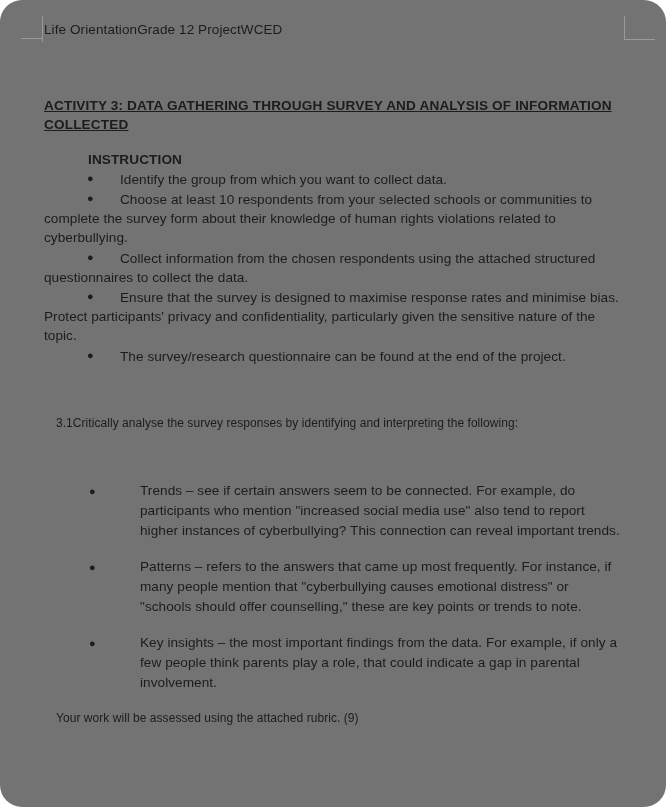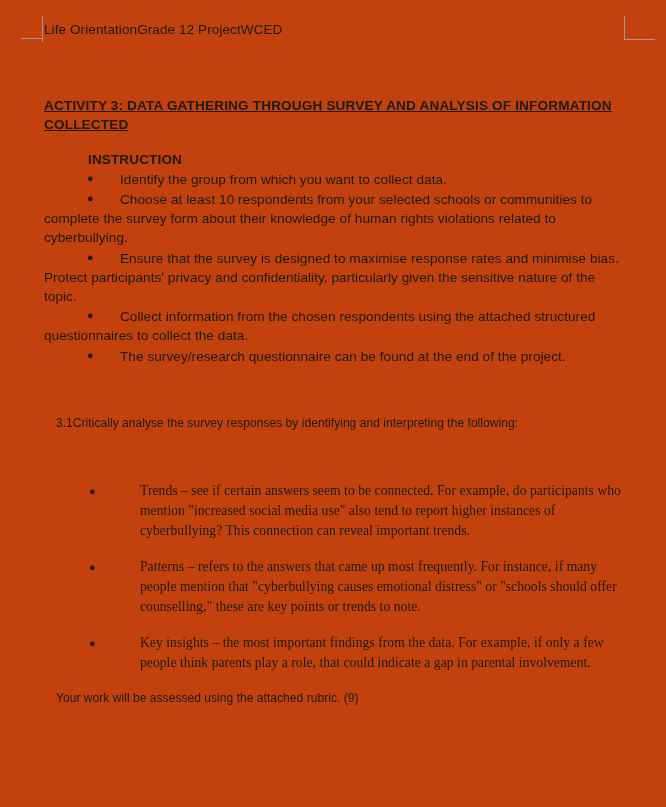--- a/index.html
+++ b/index.html
@@ -13,21 +13,22 @@
     position: relative;
     font-family: "Liberation Sans", sans-serif;
     color: #1c1c1c;
     overflow: hidden;
   }
 
   
   .page {
     position: absolute;
     inset: 0;
-    background: #c2410c;
+    background: #737373;
+    border-radius: 22px;
   }
 
   .crop-mark {
     position: absolute;
     pointer-events: none;
   }
   .crop-mark .h,
   .crop-mark .v {
     position: absolute;
     background: #9a9a9a;
@@ -131,21 +132,20 @@
   }
   .hang-list li .bullet {
     position: absolute;
     left: 45px;
     top: 0;
     font-size: 11px;
     line-height: 21px;
   }
   .hang-list li .txt {
     display: block;
-    font-family: Liberation Serif, serif;
   }
 </style>
 </head>
 <body>
 
 <div class="page">
 
   <div class="crop-mark" id="crop-tl">
     <div class="h"></div>
     <div class="v"></div>
@@ -160,22 +160,22 @@
 
   <div class="content">
 
     <h1 class="doc-title">ACTIVITY 3: DATA GATHERING THROUGH SURVEY AND ANALYSIS OF INFORMATION COLLECTED</h1>
 
     <p class="section-label">INSTRUCTION</p>
 
     <ul class="flush-list">
       <li><span class="bullet">●</span><span>Identify the group from which you want to collect data.</span></li>
       <li><span class="bullet">●</span><span>Choose at least 10 respondents from your selected schools or communities to complete the survey form about their knowledge of human rights violations related to cyberbullying.</span></li>
+      <li><span class="bullet">●</span><span>Collect information from the chosen respondents using the attached structured questionnaires to collect the data.</span></li>
       <li><span class="bullet">●</span><span>Ensure that the survey is designed to maximise response rates and minimise bias. Protect participants' privacy and confidentiality, particularly given the sensitive nature of the topic.</span></li>
-      <li><span class="bullet">●</span><span>Collect information from the chosen respondents using the attached structured questionnaires to collect the data.</span></li>
       <li><span class="bullet">●</span><span>The survey/research questionnaire can be found at the end of the project.</span></li>
     </ul>
 
     <div class="gap-lg"></div>
 
     <p class="para"><span>3.1</span><span>Critically analyse the survey responses by identifying and interpreting the following:</span></p>
 
     <div class="gap-lg"></div>
 
     <ul class="hang-list">

